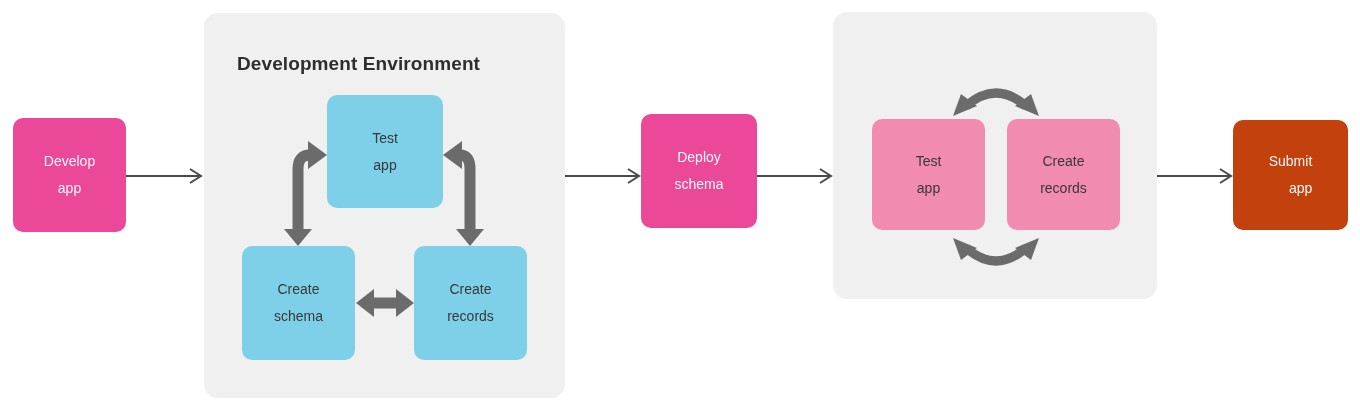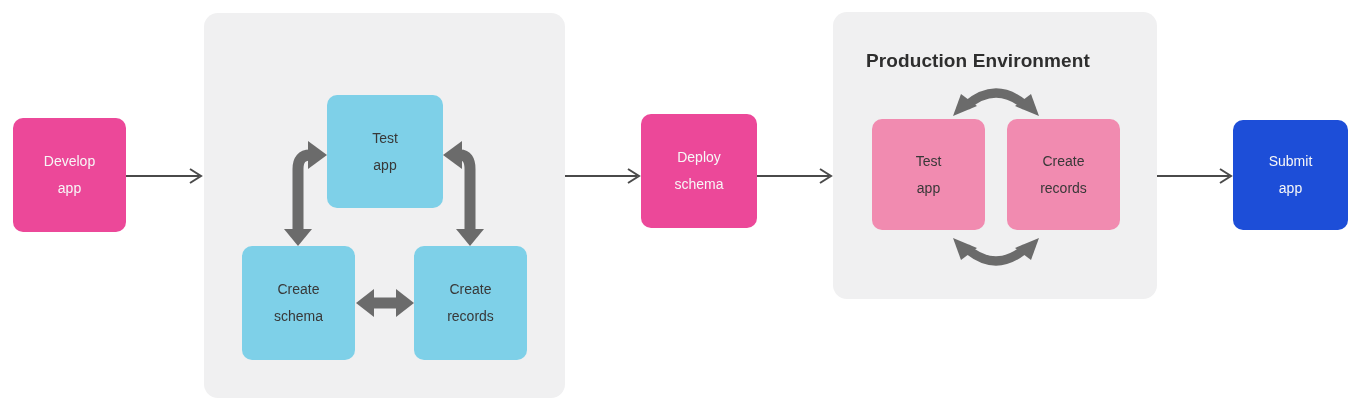--- a/index.html
+++ b/index.html
@@ -31,21 +31,21 @@
     align-items: center;
     justify-content: center;
     text-align: center;
     font-size: 14px;
     line-height: 27px;
     white-space: pre-line;
   }
   .node.dark  { background: #ec4899; color: #f7f7f7; }
   .node.blue  { background: #7ed0e8; color: #383838; }
   .node.pink  { background: #f18bb0; color: #383838; }
-  .node.teal  { background: #1d4ed8; color: #f7f7f7; }
+  .node.teal  { background: #c2410c; color: #f7f7f7; text-align: right; }
 
   
   .n-develop  { left: 13px;   top: 118px; width: 113px; height: 114px; }
   .n-deploy   { left: 641px;  top: 114px; width: 116px; height: 114px; }
   .n-submit   { left: 1233px; top: 120px; width: 115px; height: 110px; }
 
   .c-dev      { left: 204px; top: 13px; width: 361px; height: 385px; }
   .t-dev      { left: 33px;  top: 40px; }
   .n-testapp  { left: 123px; top: 82px;  width: 116px; height: 113px; }
   .n-cschema  { left: 38px;  top: 233px; width: 113px; height: 114px; }
@@ -81,36 +81,36 @@
     <span>Deploy
 schema</span>
   </div>
 
   <div class="node teal n-submit">
     <span>Submit
 app</span>
   </div>
 
   <div class="env-container c-dev">
+    <div class="env-title t-dev">Development Environment</div>
     <div class="node blue n-testapp">
       <span>Test
 app</span>
     </div>
     <div class="node blue n-cschema">
       <span>Create
 schema</span>
     </div>
     <div class="node blue n-crecords">
       <span>Create
 records</span>
     </div>
   </div>
 
   <div class="env-container c-prod">
-    <div class="env-title t-prod">Production Environment</div>
     <div class="node pink n-ptestapp">
       <span>Test
 app</span>
     </div>
     <div class="node pink n-pcrecords">
       <span>Create
 records</span>
     </div>
   </div>
 

